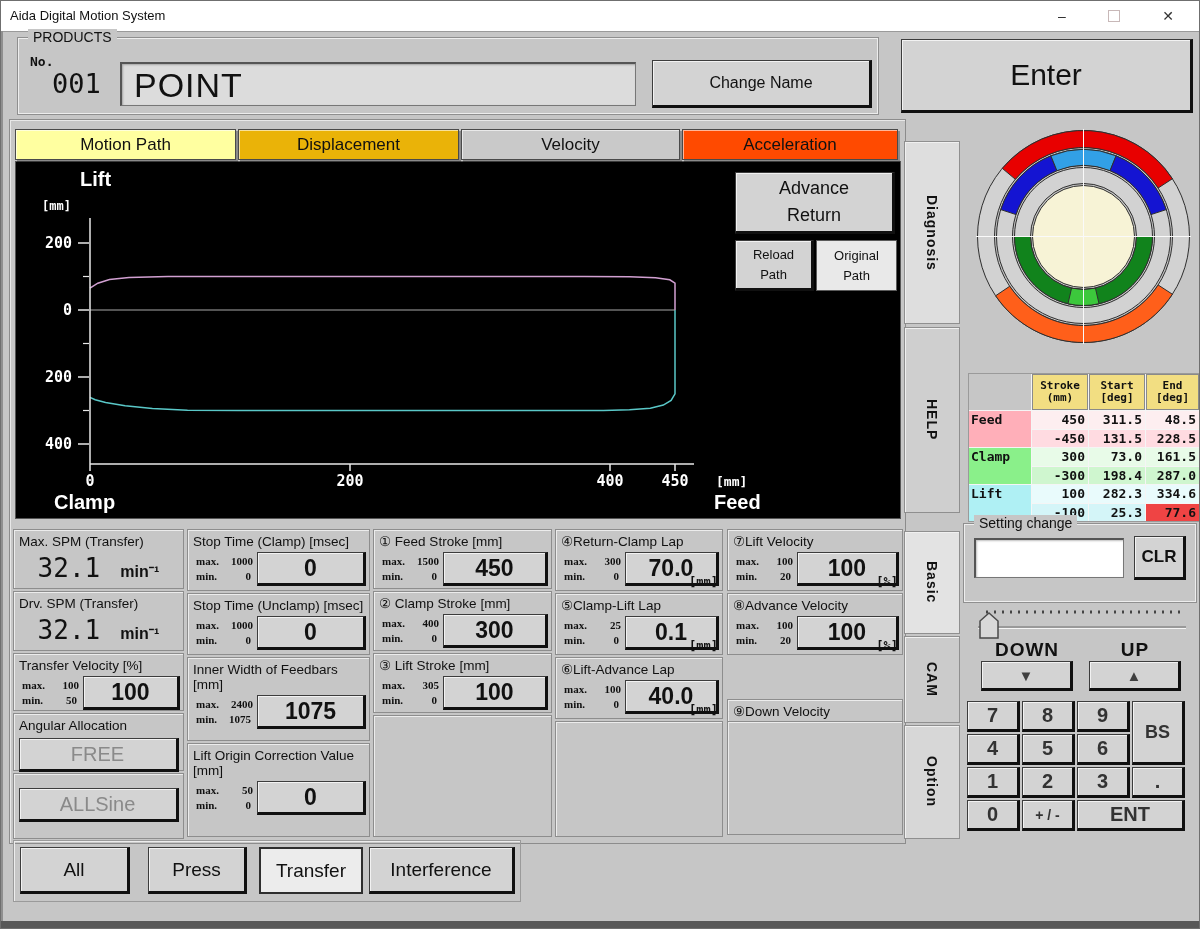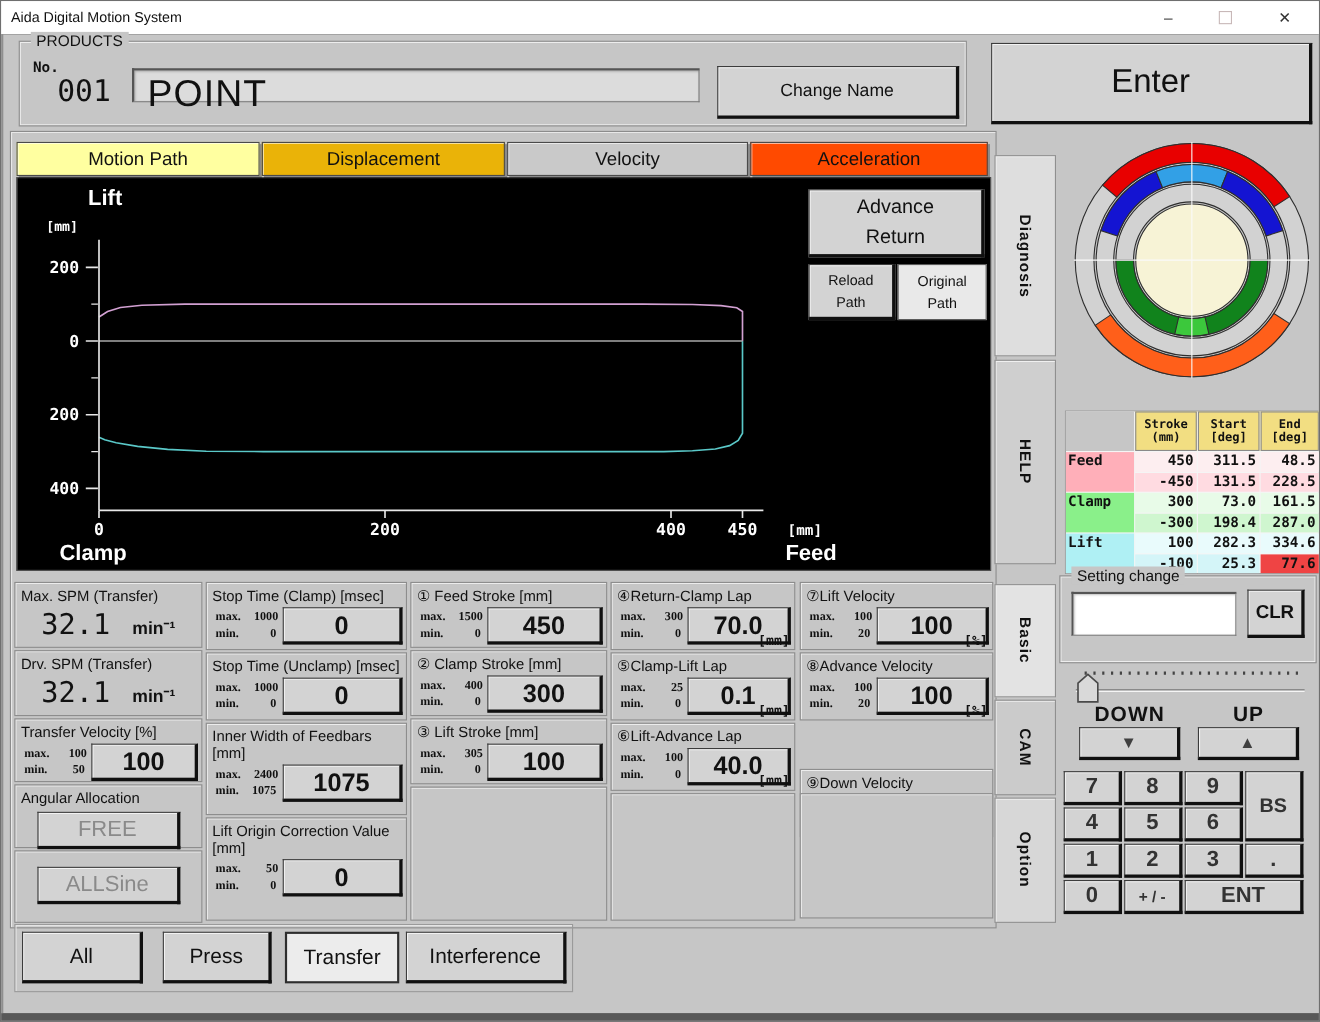--- a/index.html
+++ b/index.html
@@ -37,21 +37,21 @@
   .tile{position:absolute;background:#c6c6c6;border:1px solid #8d8d8d;box-shadow:inset 1px 1px 0 #ececec;box-sizing:border-box}
   .tile-title{font-size:13.5px;padding:4px 5px 0 5px;line-height:15px}
   .tile-row{display:flex;align-items:center;margin-top:3px;padding:0 3px}
   .mm{font-family:Liberation Serif, serif;font-weight:bold;font-size:11px;line-height:15px;padding-left:5px;white-space:nowrap}
   .mmv{display:inline-block;width:34px;text-align:right}
   .valbtn{flex:1;height:34px;margin-left:4px;font-weight:bold;font-size:23px;font-family:"Liberation Sans",sans-serif}
   .unit{position:absolute;right:4px;bottom:1px;font-family:"DejaVu Sans Mono",monospace;font-weight:bold;font-size:12px}
   .disp{display:flex;align-items:baseline;justify-content:center;gap:20px;margin-top:4px}
   .dispval{font-family:"DejaVu Sans Mono",monospace;font-size:26px}
   .dispunit{font-size:16px;font-weight:bold}
-  .actbtn{width:130px;height:34px;margin:5px auto 0 auto;font-size:20px}
+  .actbtn{width:160px;height:34px;margin:5px auto 0 auto;font-size:20px}
   
   #stroke-table{left:967px;top:372px;display:grid;grid-template-columns:62px 56px 56px 53px;
                 grid-template-rows:36px repeat(6,17.5px);gap:1px;background:#f5f5f5;border:1px solid #9a9a9a}
   .st-cell{font-family:"DejaVu Sans Mono",monospace;font-weight:bold;box-sizing:border-box}
   .st-head{font-size:11px;line-height:12px;display:flex;align-items:center;justify-content:center;text-align:center;
            white-space:pre-line;border:1px solid #8a8a8a}
   .st-label{font-size:13px;padding:1px 2px}
   .st-val{font-size:13px;text-align:right;padding-right:3px;line-height:17.5px}
   
   #keypad{left:966px;top:700px;display:grid;grid-template-columns:repeat(4,53px);grid-template-rows:repeat(4,31px);gap:2px}
@@ -77,21 +77,21 @@
       </div>
     <div class="wbtn abs" style="left:1146px">
       <span>✕</span>
       </div>
   </div>
 
   <div class="abs groupbox" style="left:16px;top:36px;width:862px;height:78px">
     <span class="grouplabel">PRODUCTS</span>
     <span class="abs mono" style="left:12px;top:16px;font-size:13px;font-weight:bold">No.</span>
     <span class="abs mono" style="left:34px;top:30px;font-size:27px">001</span>
-    <div class="abs sunken" style="left:102px;top:24px;width:516px;height:31px;font-size:34px;line-height:42px;padding-left:12px;letter-spacing:1px">POINT</div>
+    <div class="abs sunken" style="left:102px;top:24px;width:516px;height:44px;font-size:34px;line-height:42px;padding-left:12px;letter-spacing:1px">POINT</div>
     <div class="abs btn3d" style="left:634px;top:22px;width:220px;height:48px;font-size:16px">Change Name</div>
   </div>
 
   <div class="abs btn3d" style="left:900px;top:38px;width:292px;height:74px;font-size:30px">Enter</div>
 
   <div id="mainpanel" class="abs"></div>
   <div id="toptabs"></div>
 
   <div id="chart" class="abs">
     <svg id="chart-svg" width="884" height="356">

